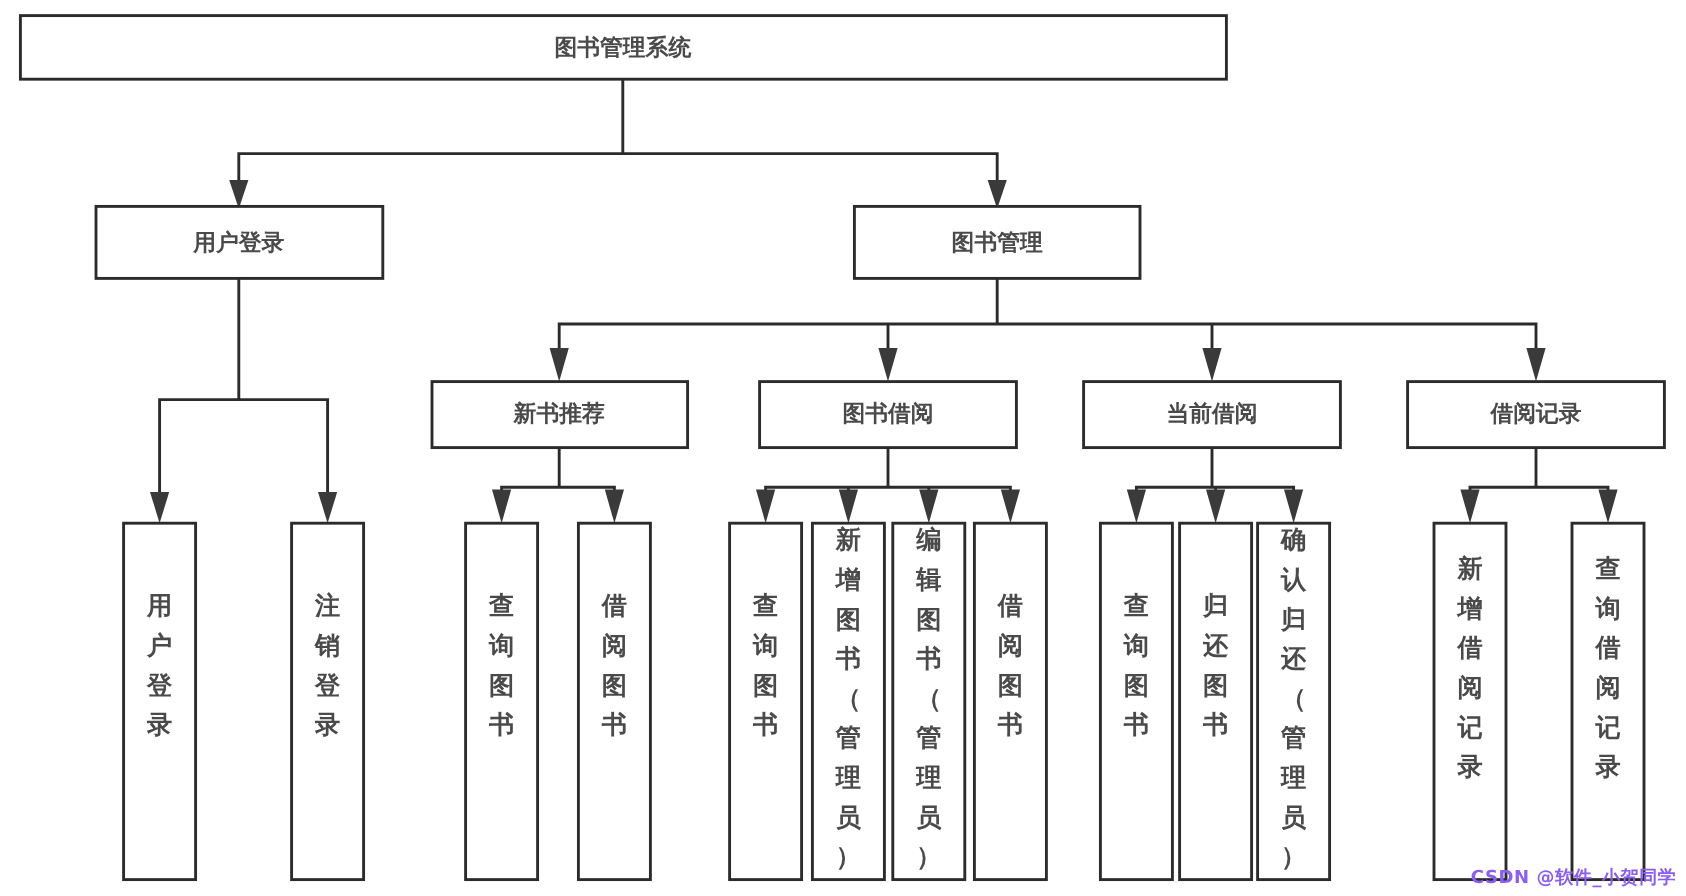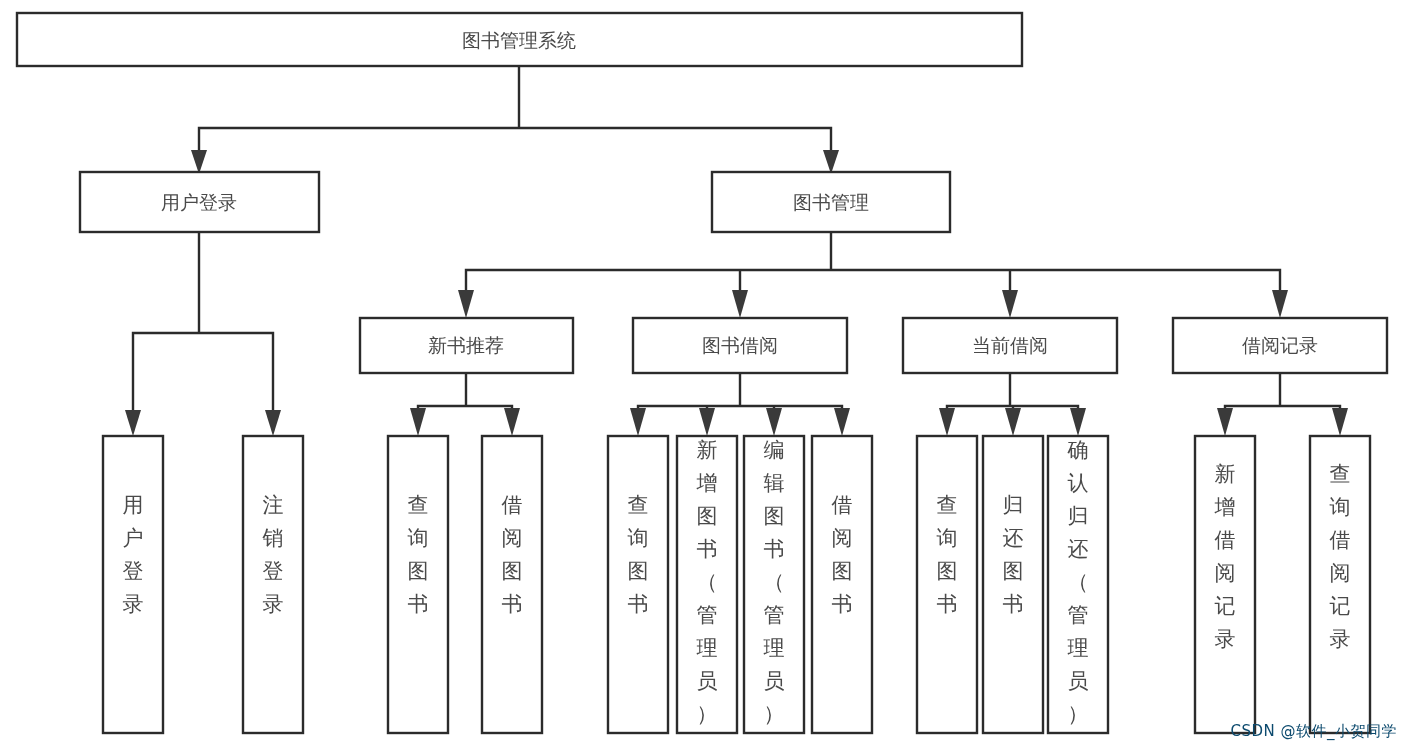--- a/index.html
+++ b/index.html
@@ -11,20 +11,21 @@
     width: 1405px;
     height: 747px;
     font-family: "DejaVu Sans", "Liberation Sans", sans-serif;
     overflow: hidden;
     position: relative;
   }
   #diagram-root {
     position: relative;
     width: 1405px;
     height: 747px;
+    font-weight: bold;
   }
   svg.flow {
     position: absolute;
     top: 0;
     left: 0;
     width: 1405px;
     height: 747px;
     display: block;
   }
   .node-rect {
@@ -56,21 +57,21 @@
     font-size: 21px;
     text-anchor: middle;
     white-space: pre;
   }
   .watermark {
     position: absolute;
     right: 8px;
     bottom: 6px;
     font-family: "DejaVu Sans", "Liberation Sans", sans-serif;
     font-size: 15px;
-    color: #0c4a6e;
+    color: #8b5cf6;
     letter-spacing: 0.5px;
     user-select: none;
     pointer-events: none;
   }
 </style>
 </head>
 <body>
 
 <div id="diagram-root">
 

